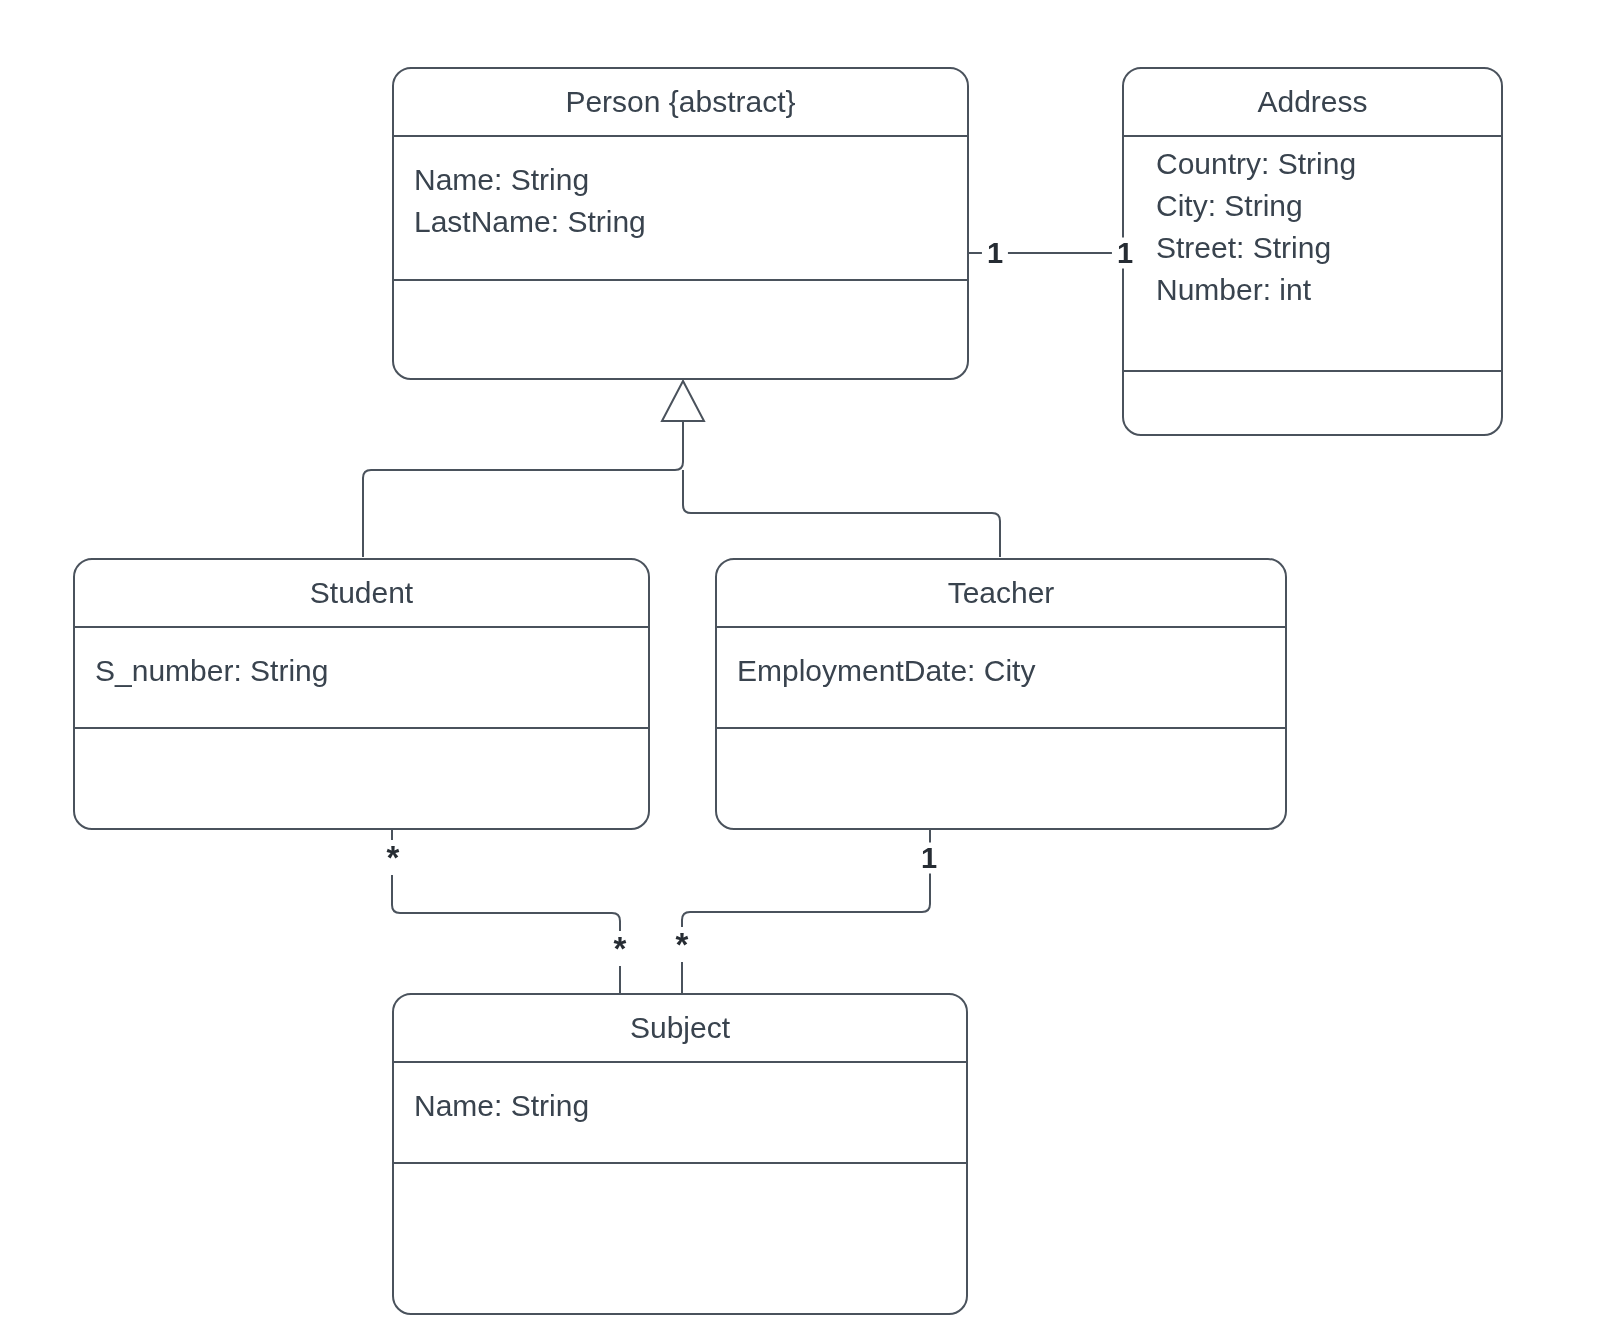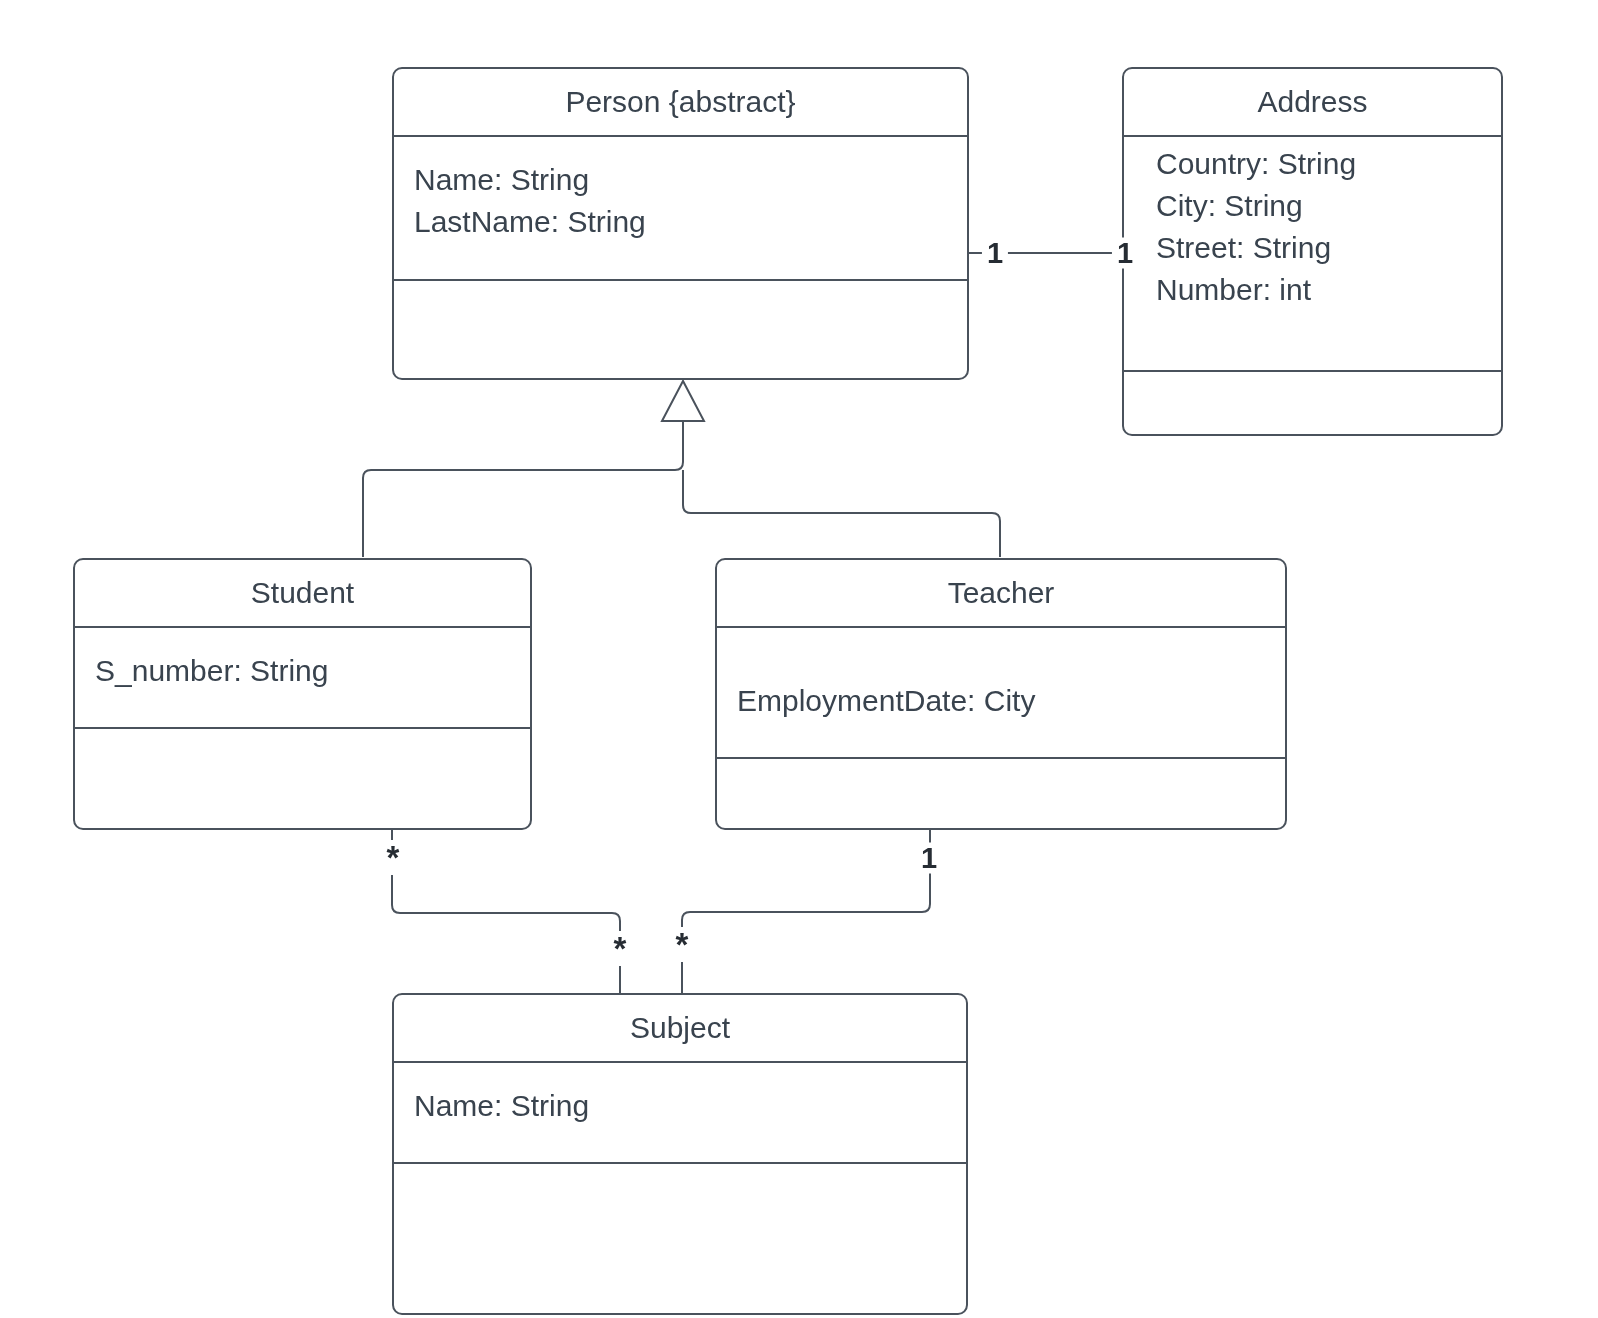--- a/index.html
+++ b/index.html
@@ -33,21 +33,21 @@
   }
   .tri{
     fill:var(--background);
     stroke:var(--stroke);
     stroke-width:2;
   }
   .uml-class{
     position:absolute;
     background:var(--background);
     border:2px solid var(--stroke);
-    border-radius:10px;
+    border-radius:19px;
     display:flex;
     flex-direction:column;
     color:var(--text);
     font-size:30px;
   }
   .class-title{
     flex:0 0 68px;
     display:flex;
     align-items:center;
     justify-content:center;
@@ -64,22 +64,22 @@
   #class-person  .class-attrs{height:144px;}
   #class-address .class-attrs{height:235px;}
   #class-student .class-attrs{height:101px;}
   #class-teacher .class-attrs{height:101px;}
   #class-subject .class-attrs{height:101px;}
   .class-empty{flex:1 1 auto;}
   .attr{white-space:nowrap;}
 
   #class-person {left:392px;  top:67px;  width:577px; height:313px;}
   #class-address{left:1122px; top:67px;  width:381px; height:369px;}
-  #class-student{left:73px;   top:558px; width:459px; height:272px;}
-  #class-teacher{left:715px;  top:558px; width:572px; height:272px;gap:30px;}
+  #class-student{left:73px;   top:558px; width:577px; height:272px;}
+  #class-teacher{left:715px;  top:558px; width:572px; height:272px;}
   #class-subject{left:392px;  top:993px; width:576px; height:322px;}
 
   .mult{
     position:absolute;
     transform:translate(-50%,-50%);
     background:var(--background);
     color:var(--label);
     font-weight:700;
     font-size:29px;
     line-height:1;

